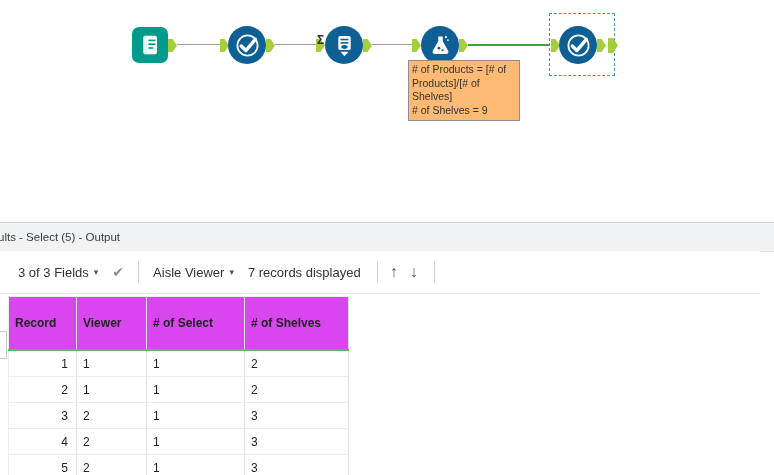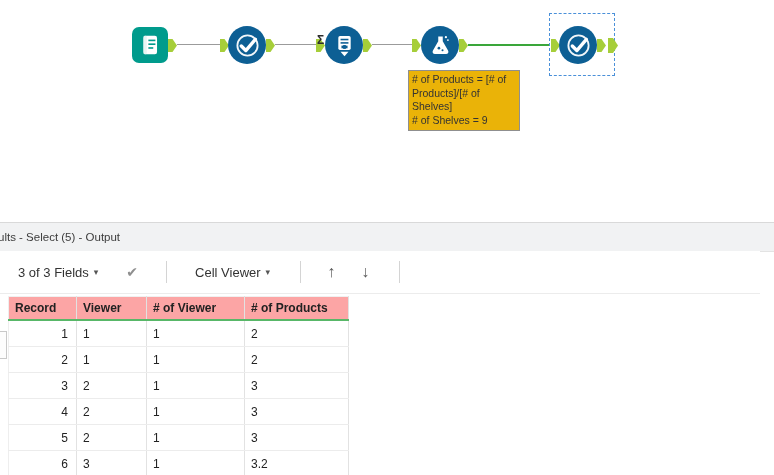--- a/index.html
+++ b/index.html
@@ -19,51 +19,50 @@
   }
   .wire{position:absolute;height:0;border-top:1.5px solid #9b9b9b;}
   .wire.green{border-top:2px solid var(--wire-green);}
   .anchor{
     position:absolute;width:9px;height:13px;background:var(--anchor-green);
     clip-path:polygon(0 0,50% 0,100% 50%,50% 100%,0 100%);
   }
   .sigma{position:absolute;left:317px;top:33px;font-size:12px;font-weight:bold;color:#2d2d2d;}
   .selection-box{position:absolute;left:549px;top:13px;width:64px;height:61px;border:1px dashed var(--selection-blue);}
   .annotation{
-    position:absolute;left:408px;top:70px;width:104px;
-    background:#eab308;border:1px solid #8f8f8f;
+    position:absolute;left:408px;top:60px;width:104px;
+    background:#fdba74;border:1px solid #8f8f8f;
     font-size:10.5px;line-height:1.3;color:#333;padding:2px 3px;
   }
   
   .results-titlebar{
     position:absolute;left:0;top:222px;width:774px;height:28px;
     background:#f1f2f3;border-top:1px solid #d9d9d9;border-bottom:1px solid #e3e3e3;
     display:flex;align-items:center;font-size:11.5px;color:#3c3c3c;
   }
   .results-titlebar span{margin-left:-2px;white-space:nowrap;}
   .toolbar{
     position:absolute;left:0;top:251px;width:760px;height:42px;background:#fff;
     display:flex;align-items:center;font-size:13px;color:#333;
     border-bottom:1px solid #ececec;
-    gap:14px;
   }
   .tb-item{display:flex;align-items:center;gap:5px;white-space:nowrap;cursor:default;}
   .caret{font-size:9px;color:#555;}
   .tb-check{color:#8f8f8f;font-size:14px;}
   .tb-sep{width:1px;height:22px;background:#d4d4d4;}
   .tb-arrow{font-size:16px;color:#5a5a5a;line-height:1;}
   .m18{margin-left:18px;} .m16{margin-left:16px;} .m14{margin-left:14px;} .m12{margin-left:12px;}
   
   .table-wrap{position:absolute;left:8px;top:296px;}
   table{border-collapse:collapse;font-size:12px;color:#222;table-layout:fixed;}
   th{
-    font-weight:bold;text-align:left;padding:3px 6px;height:16px;
+    font-weight:bold;text-align:left;padding:18px 6px;height:16px;
     border-bottom:2px solid var(--header-green);
     border-right:1px solid #e2e2e2;border-left:1px solid #eee;border-top:1px solid #f0f0f0;
-    background:#fca5a5;white-space:nowrap;overflow:hidden;
+    background:#d946ef;white-space:nowrap;overflow:hidden;
   }
   td{
     padding:4px 6px;height:17px;background:#fff;
     border-bottom:1px solid #ececec;border-right:1px solid #e2e2e2;border-left:1px solid #eee;
     white-space:nowrap;overflow:hidden;
   }
   td.num{text-align:right;padding-right:8px;}
   .edge-fragment{
     position:absolute;left:-5px;top:331px;width:10px;height:26px;
     background:#fdfdfd;border:1px solid #c9c9c9;
@@ -150,43 +149,44 @@
 </div>
 
 <div class="toolbar">
   <div class="tb-item m18">
     <span>3 of 3 Fields</span>
     <span class="caret">▾</span>
   </div>
   <span class="tb-check m14">✔</span>
   <div class="tb-sep m14"></div>
   <div class="tb-item m14">
-    <span>Cell Viewer</span>
+    <span>Aisle Viewer</span>
     <span class="caret">▾</span>
   </div>
+  <span class="m14">7 records displayed</span>
   <div class="tb-sep m16"></div>
   <span class="tb-arrow m12">↑</span>
   <span class="tb-arrow m12">↓</span>
   <div class="tb-sep m16"></div>
 </div>
 
 <div class="table-wrap">
   <table id="results-table">
     <colgroup>
       <col style="width:68px">
         <col style="width:70px">
         <col style="width:98px">
         <col style="width:104px">
     </colgroup>
     <thead>
         <tr>
           <th>Record</th>
           <th>Viewer</th>
-          <th># of Viewer</th>
-          <th># of Products</th>
+          <th># of Select</th>
+          <th># of Shelves</th>
         </tr>
       </thead>
     <tbody>
         <tr>
           <td class="num">1</td>
           <td>1</td>
           <td>1</td>
           <td>2</td>
         </tr>
         <tr>

